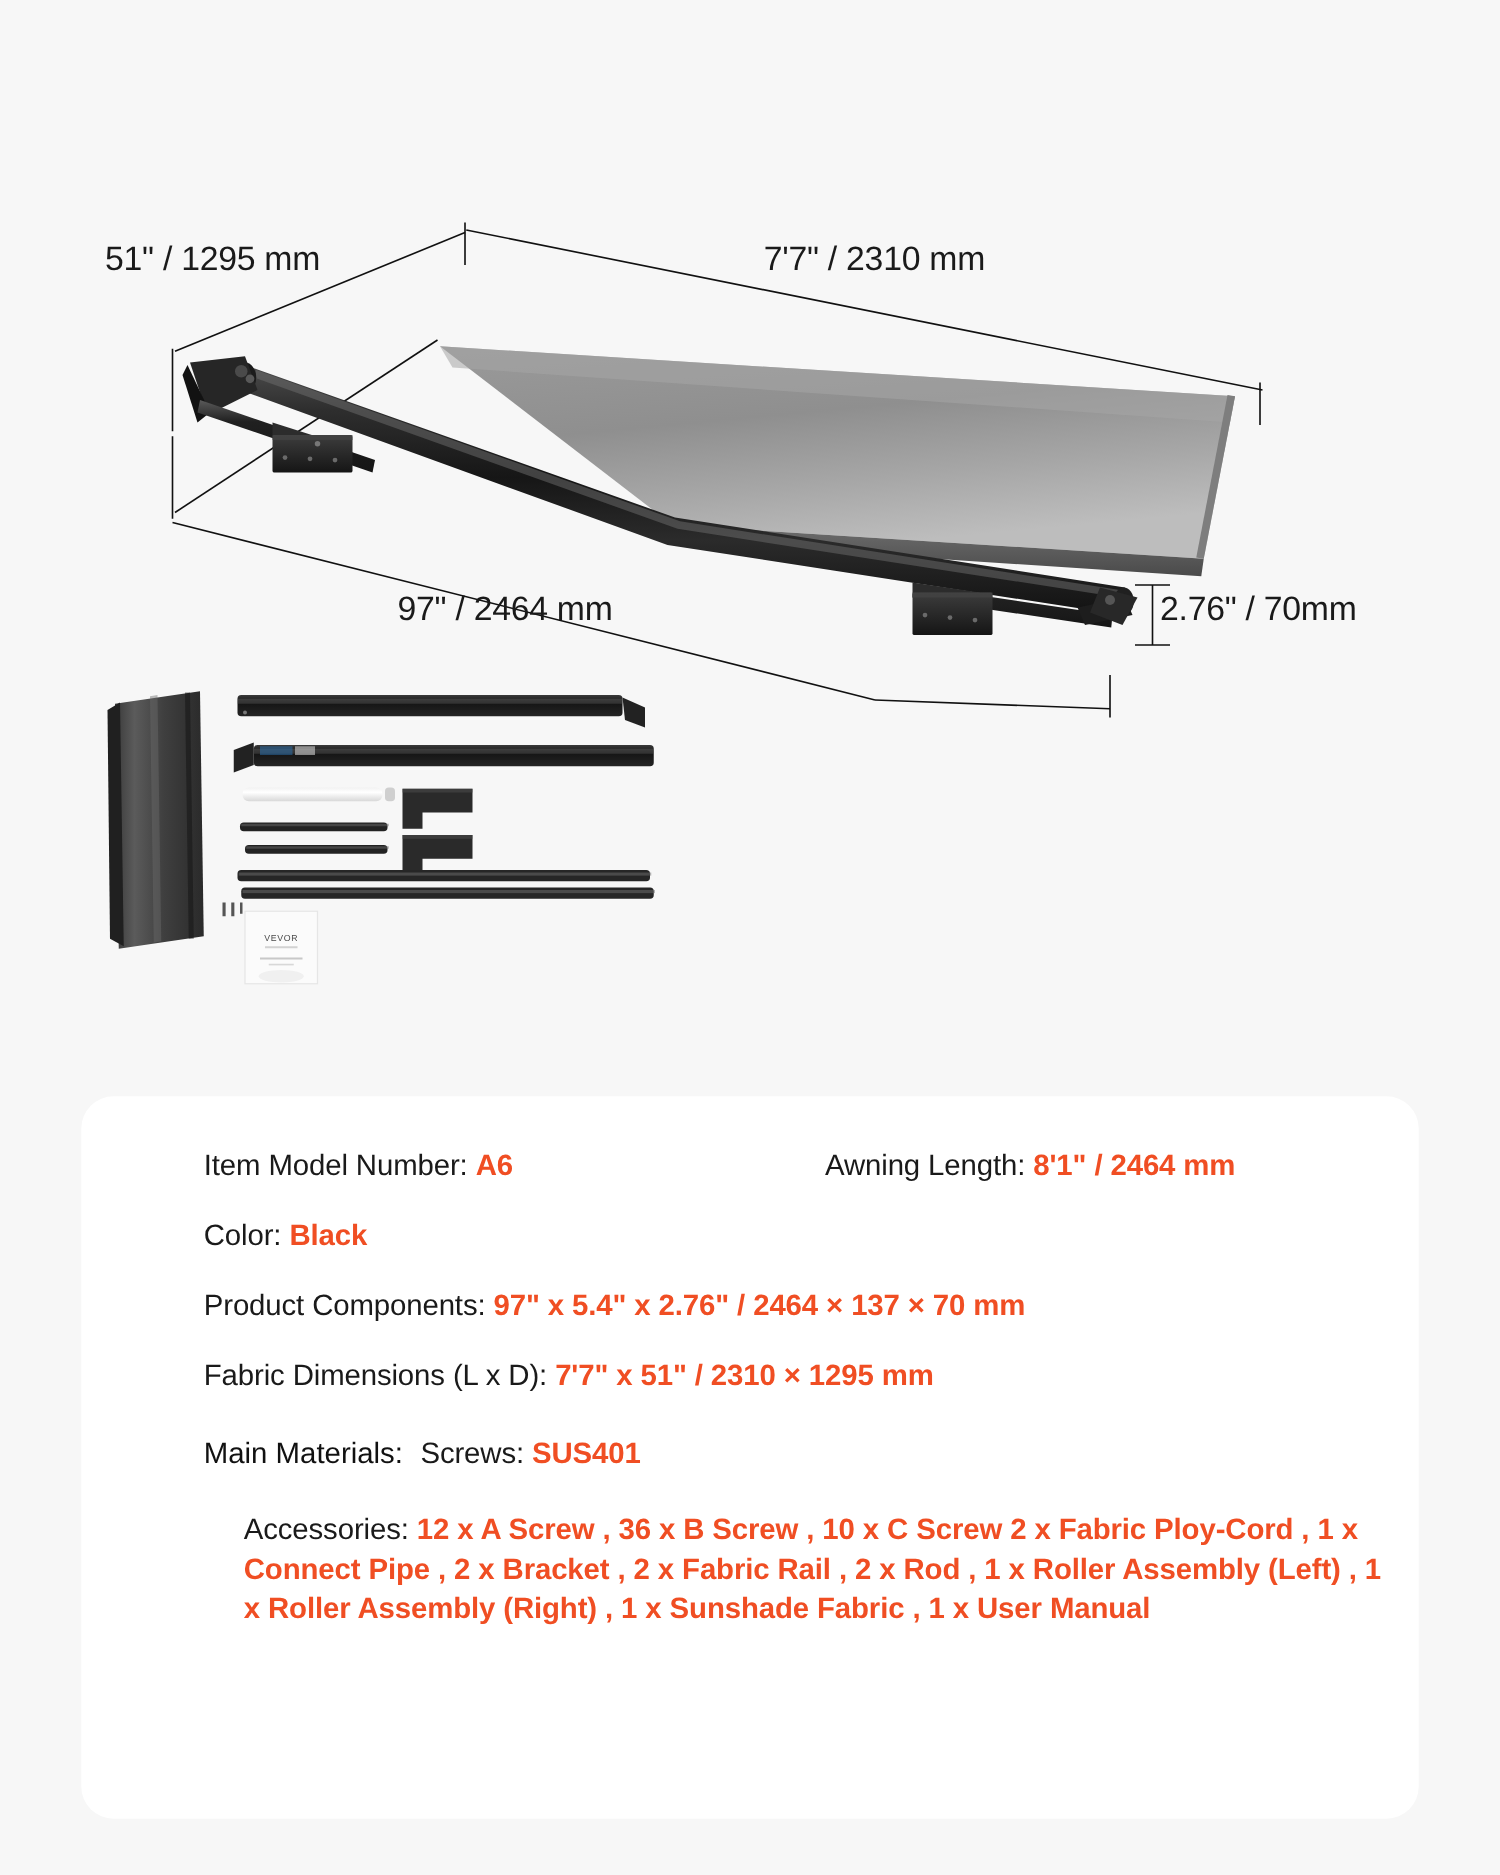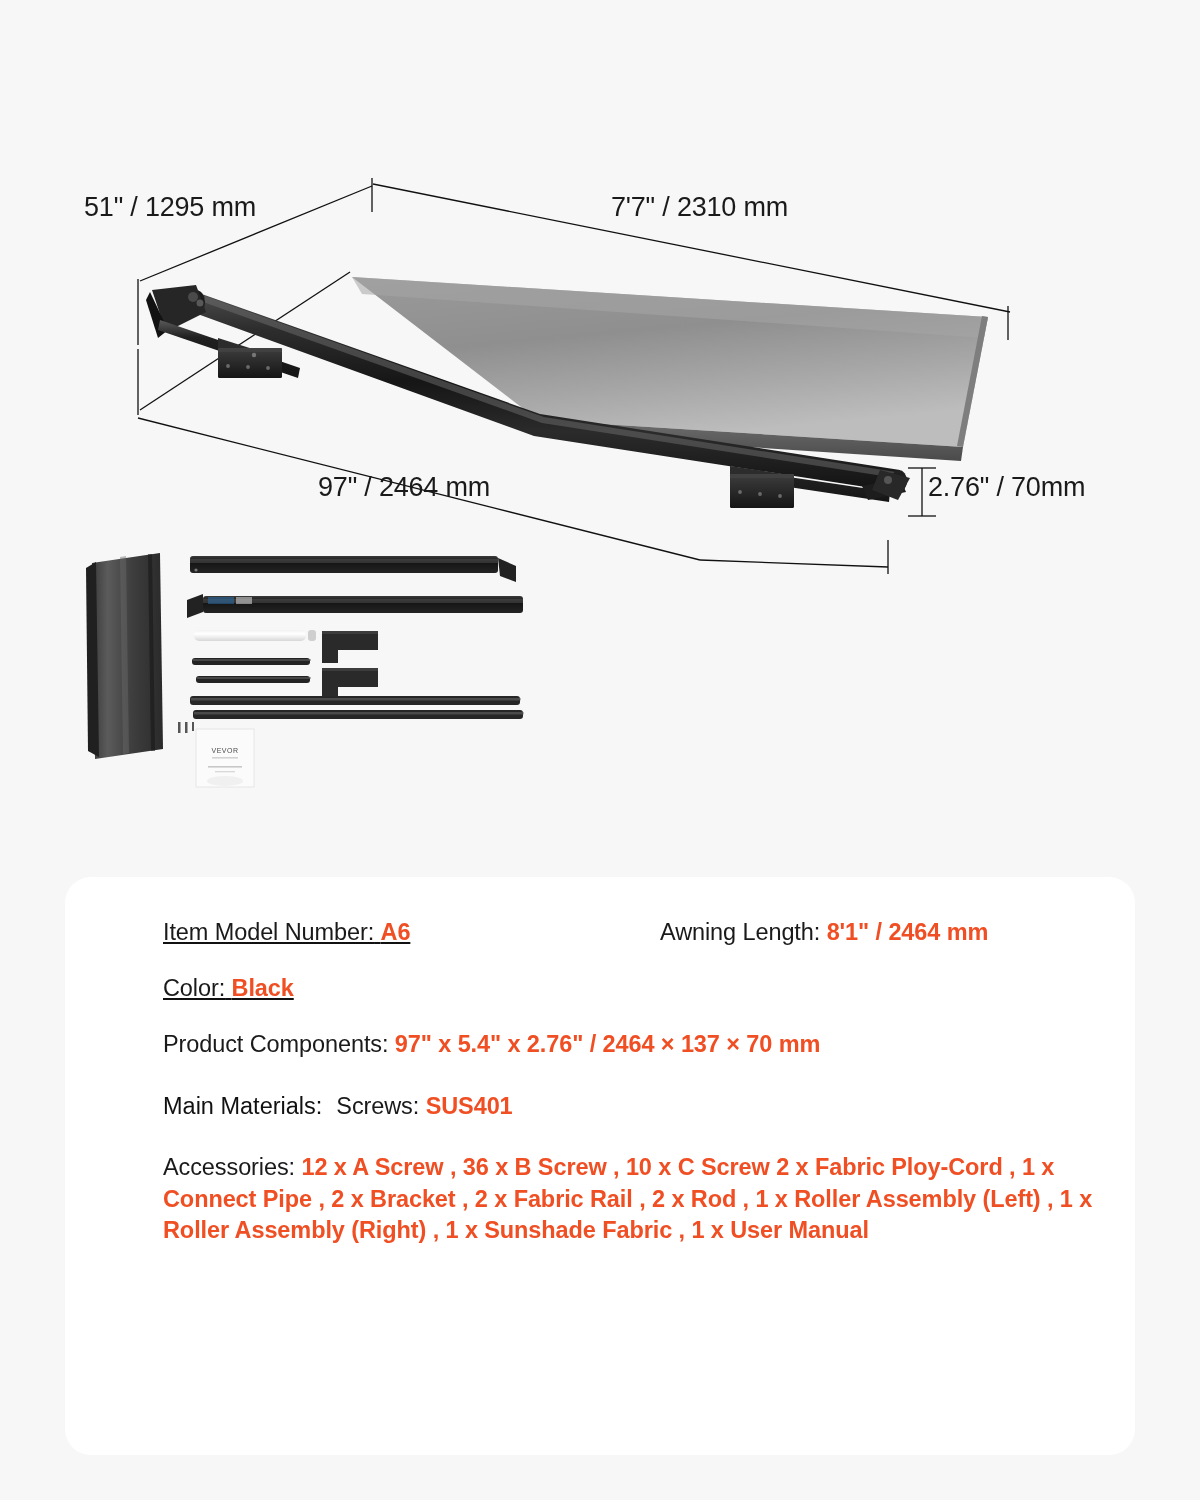--- a/index.html
+++ b/index.html
@@ -56,21 +56,21 @@
     position: absolute;
     left: 98px;
     top: 40px;
     right: 30px;
   }
 
   .row2 {
     display: flex;
     margin-bottom: 26px;
   }
-  .row2 .col-l { width: 497px; flex: 0 0 497px; text-decoration: underline; }
+  .row2 .col-l { width: 497px; flex: 0 0 497px; }
   .row2 .col-r { flex: 1 1 auto; }
 
   .spec-line {
     font-size: 23.5px;
     line-height: 30px;
     color: #1a1a1a;
     letter-spacing: -0.1px;
     white-space: nowrap;
   }
   .spec-block {
@@ -98,20 +98,21 @@
   .materials .m-list { flex: 1 1 auto; }
   .materials .m-list .spec-line { line-height: 31px; }
 
   
   .accessories {
     font-size: 23.5px;
     line-height: 31.5px;
     color: #1a1a1a;
     letter-spacing: -0.1px;
     max-width: 930px;
+    margin-left: 32px;
   }
   .accessories .val { white-space: normal; }
 </style>
 </head>
 <body>
 
 <div id="hero">
 
   <svg width="1200" height="860" viewBox="0 0 1200 860">
     <defs>
@@ -339,20 +340,26 @@
       </div>
     </div>
 
     <div class="spec-block">
       <div class="spec-line">
         <span>Product Components:</span>
         <span class="val">97" x 5.4" x 2.76" / 2464 × 137 × 70 mm</span>
       </div>
     </div>
 
+    <div class="spec-block">
+      <div class="spec-line">
+        <span>Fabric Dimensions (L x D):</span>
+        <span class="val">7'7" x 51" / 2310 × 1295 mm</span>
+      </div>
+    </div>
 
     <div class="materials">
       <div class="m-label">Main Materials:</div>
       <div class="m-list">
         <div class="spec-line">
           <span>Screws:</span>
           <span class="val">SUS401</span>
         </div>
       </div>
     </div>

